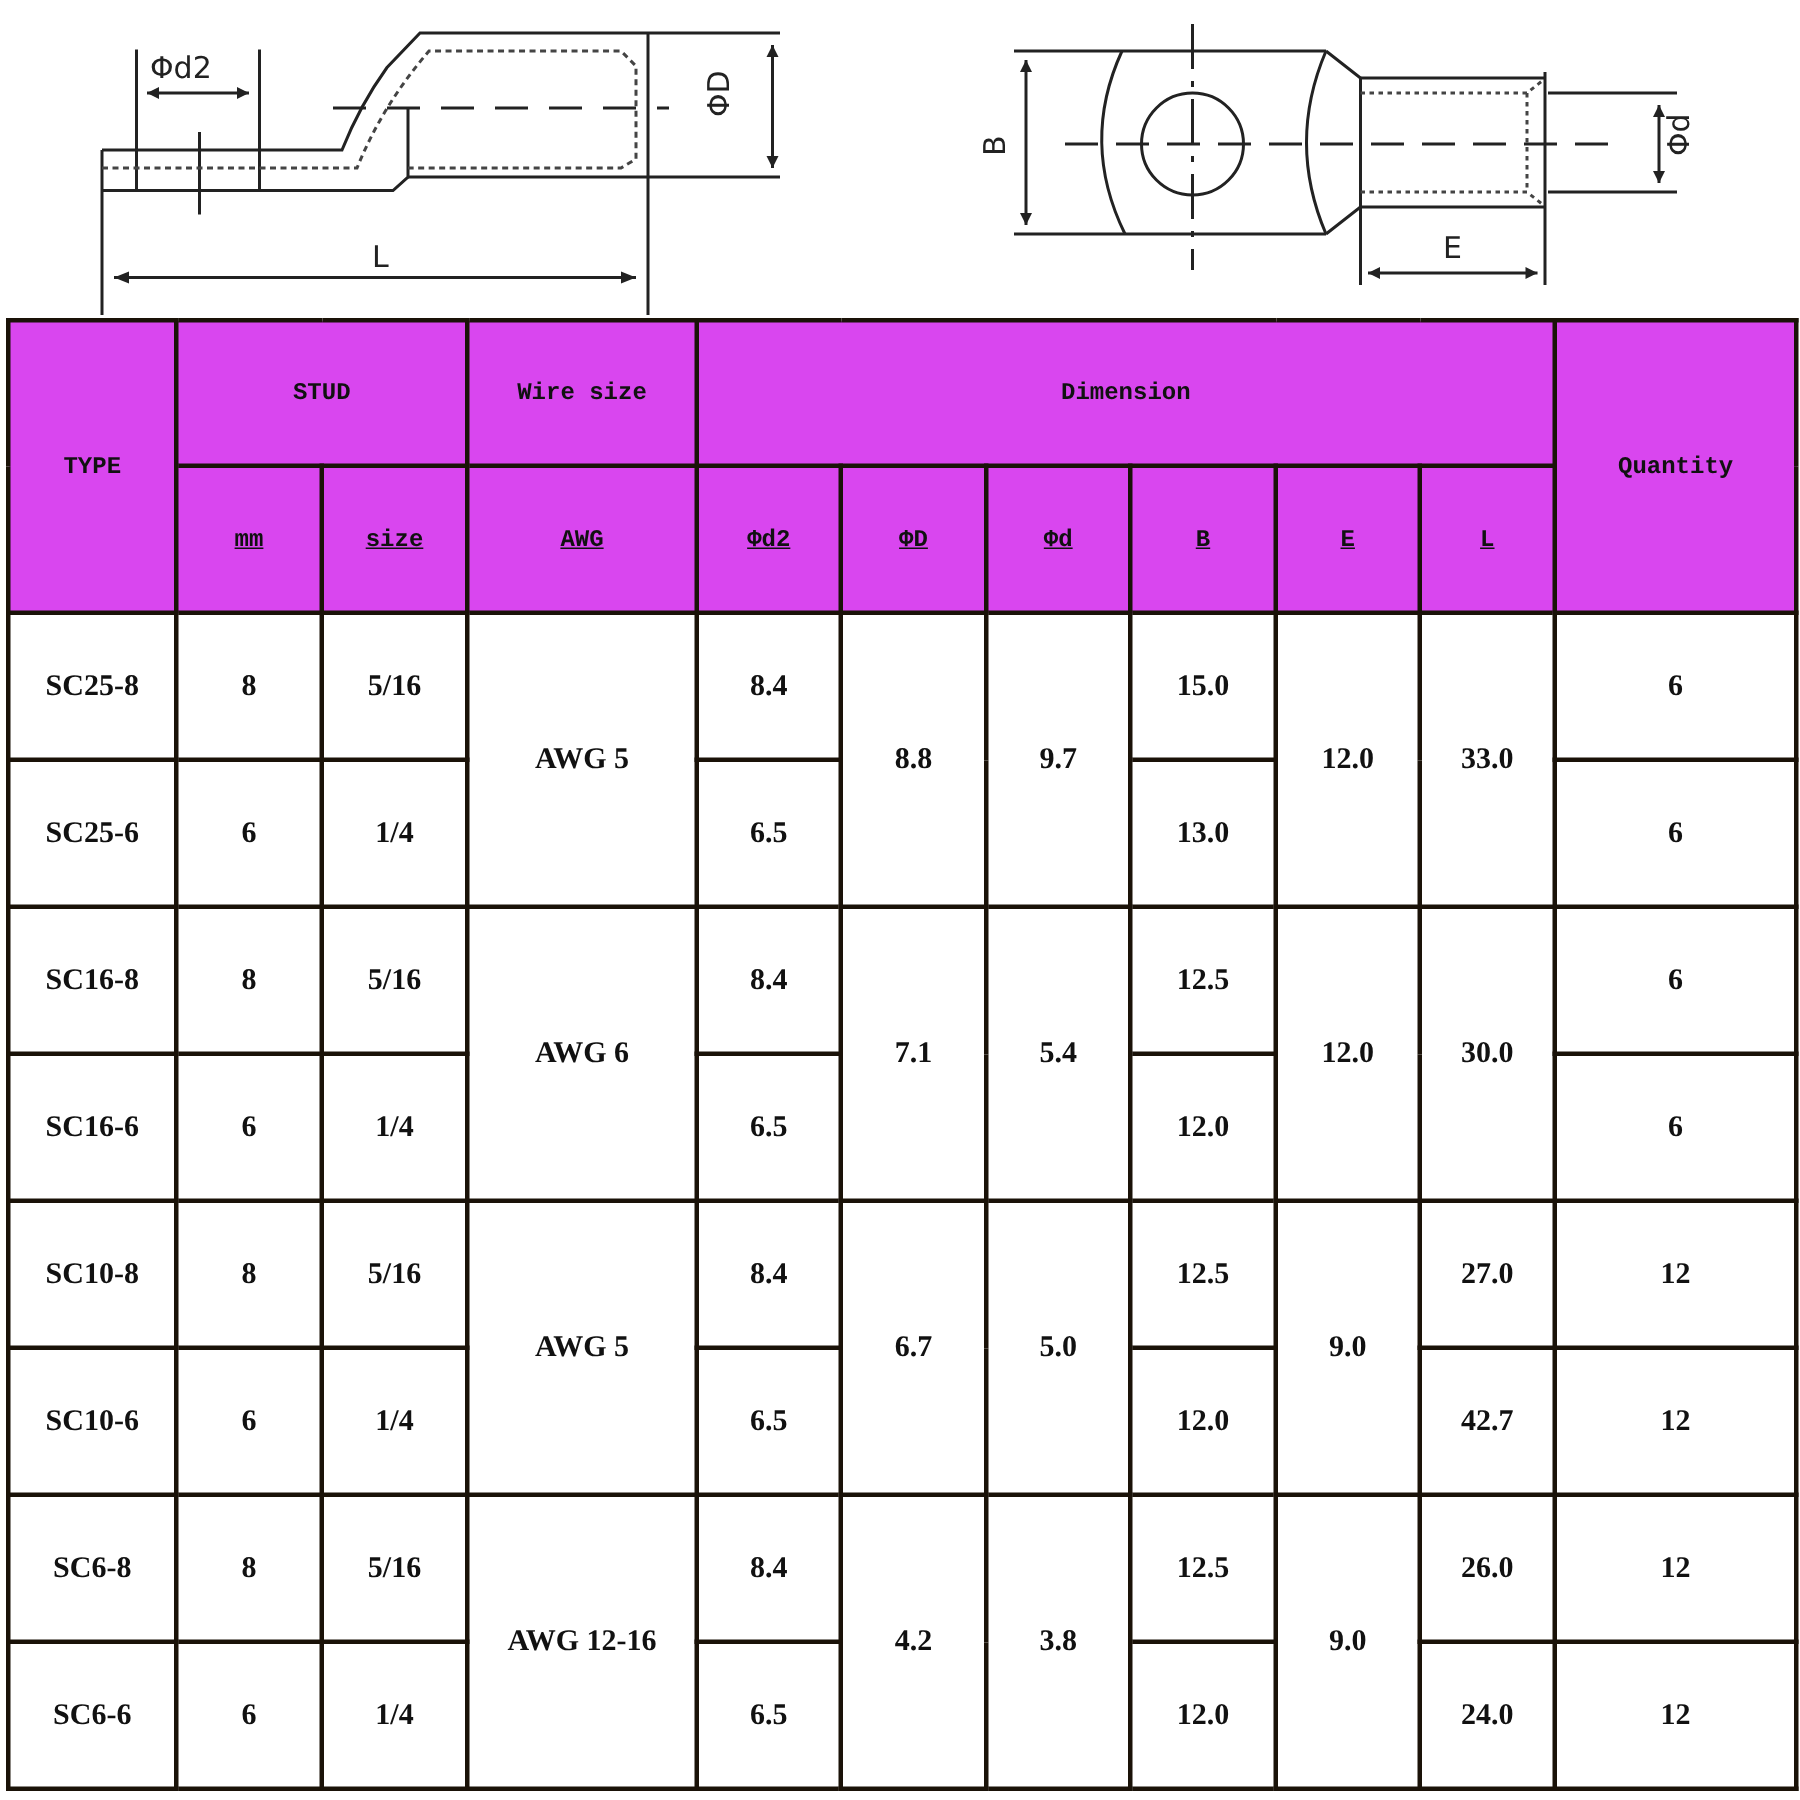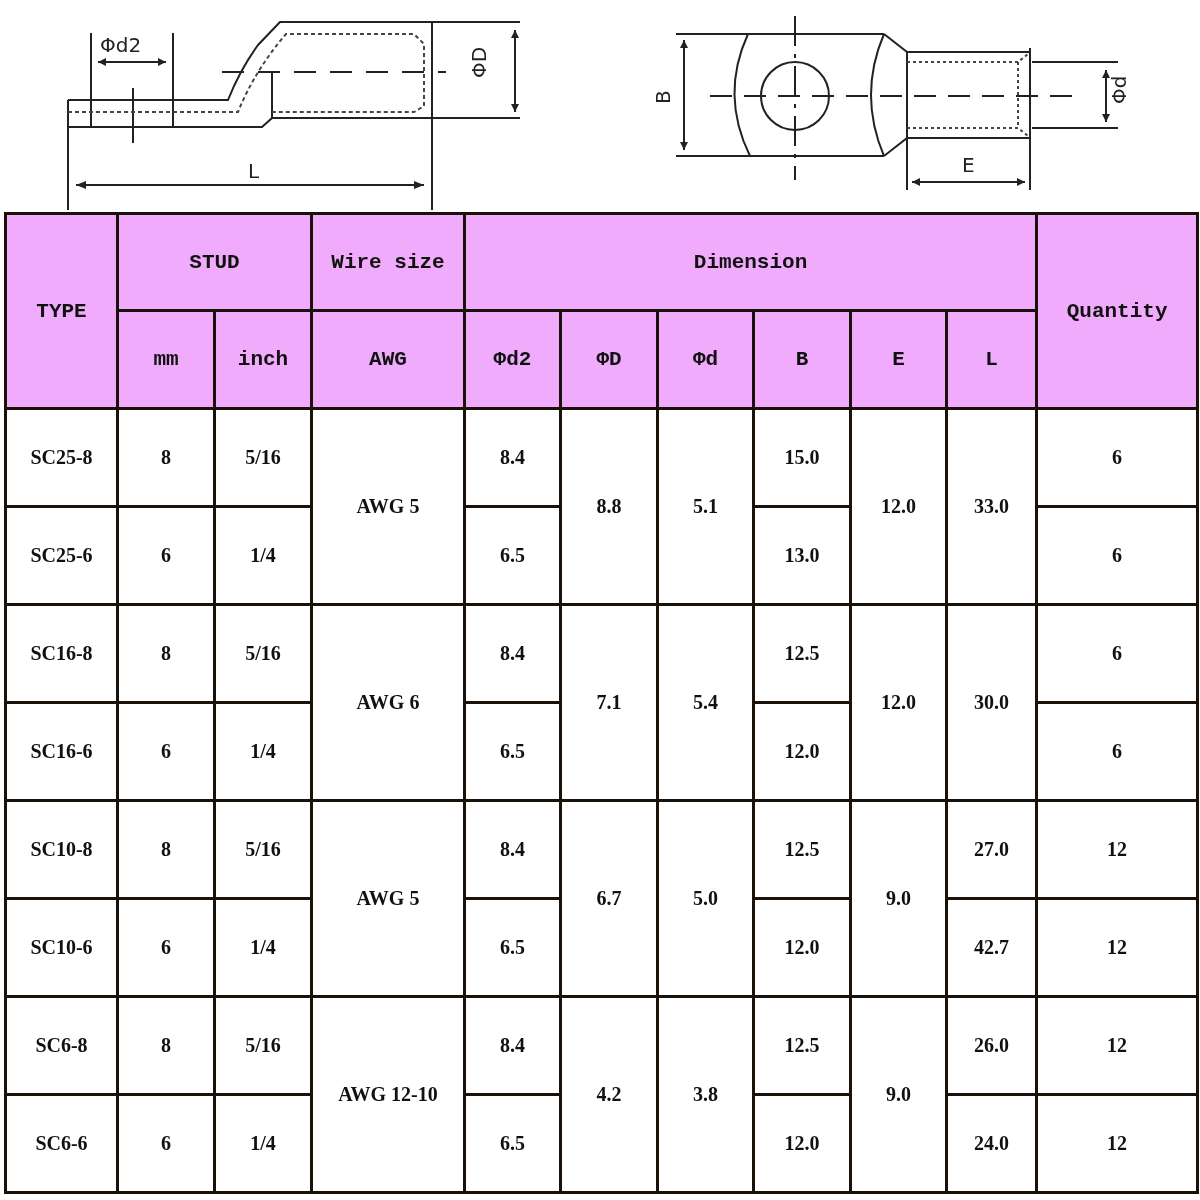--- a/index.html
+++ b/index.html
@@ -7,23 +7,23 @@
          font-family:"Liberation Serif", "DejaVu Serif", serif; color:#111; }
   .diagram { position:absolute; top:0; height:212px; }
   #side-view { left:0; width:540px; }
   #top-view { left:640px; width:560px; }
   .dlabel { font-family:"DejaVu Sans", sans-serif; font-size:20px; fill:#222; }
   table.spec { position:absolute; left:4px; top:212px; width:1192px; height:982px;
                border-collapse:collapse; table-layout:fixed; }
   table.spec td, table.spec th { border:3px solid #1a1208; text-align:center; vertical-align:middle;
                padding:0; font-weight:bold; font-size:20px;
                font-family:"Liberation Mono", "DejaVu Sans Mono", monospace; }
-  table.spec th { background:#f0abfc; font-size:21px; }
+  table.spec th { background:#d946ef; font-size:16px; }
   table.spec tr.hdr1 { height:97px; }
-  table.spec tr.hdr2 { height:98px; }
+  table.spec tr.hdr2 { height:98px;text-decoration:underline; }
   table.spec tr.row { height:98px; }
   table.spec td { background:#fff; font-family:"Liberation Serif", "DejaVu Serif", serif; font-size:20px; }
 </style>
 </head>
 <body>
 
 <svg id="side-view" class="diagram" viewBox="0 0 540 212" width="540" height="212">
   <g stroke="#222" stroke-width="2" fill="none">
 
     <path d="M68 100 L228 100 Q240 70 258 45 L280 22 L520 22"></path>
@@ -113,38 +113,38 @@
   <tbody>
       <tr class="hdr1">
     <th rowspan="2">TYPE</th>
     <th colspan="2">STUD</th>
     <th>Wire size</th>
     <th colspan="6">Dimension</th>
     <th rowspan="2">Quantity</th>
   </tr>
   <tr class="hdr2">
     <th>mm</th>
-    <th>inch</th>
+    <th>size</th>
     <th>AWG</th>
     <th>Φd2</th>
     <th>ΦD</th>
     <th>Φd</th>
     <th>B</th>
     <th>E</th>
     <th>L</th>
   </tr>
 
   <tr class="row">
     <td>SC25-8</td>
     <td>8</td>
     <td>5/16</td>
     <td rowspan="2">AWG 5</td>
     <td>8.4</td>
     <td rowspan="2">8.8</td>
-    <td rowspan="2">5.1</td>
+    <td rowspan="2">9.7</td>
     <td>15.0</td>
     <td rowspan="2">12.0</td>
     <td rowspan="2">33.0</td>
     <td>6</td>
   </tr>
   <tr class="row">
     <td>SC25-6</td>
     <td>6</td>
     <td>1/4</td>
     <td>6.5</td>
@@ -194,21 +194,21 @@
     <td>6.5</td>
     <td>12.0</td>
     <td>42.7</td>
     <td>12</td>
   </tr>
 
   <tr class="row">
     <td>SC6-8</td>
     <td>8</td>
     <td>5/16</td>
-    <td rowspan="2">AWG 12-10</td>
+    <td rowspan="2">AWG 12-16</td>
     <td>8.4</td>
     <td rowspan="2">4.2</td>
     <td rowspan="2">3.8</td>
     <td>12.5</td>
     <td rowspan="2">9.0</td>
     <td>26.0</td>
     <td>12</td>
   </tr>
   <tr class="row">
     <td>SC6-6</td>

